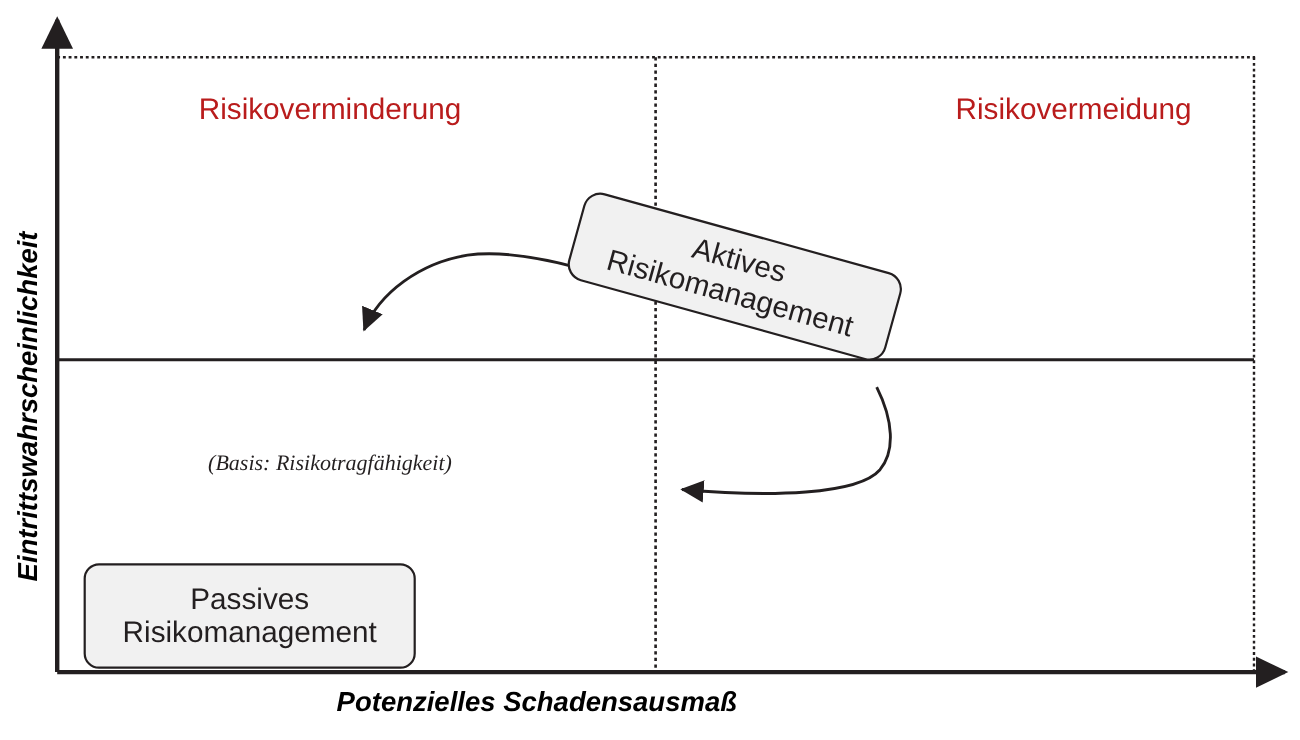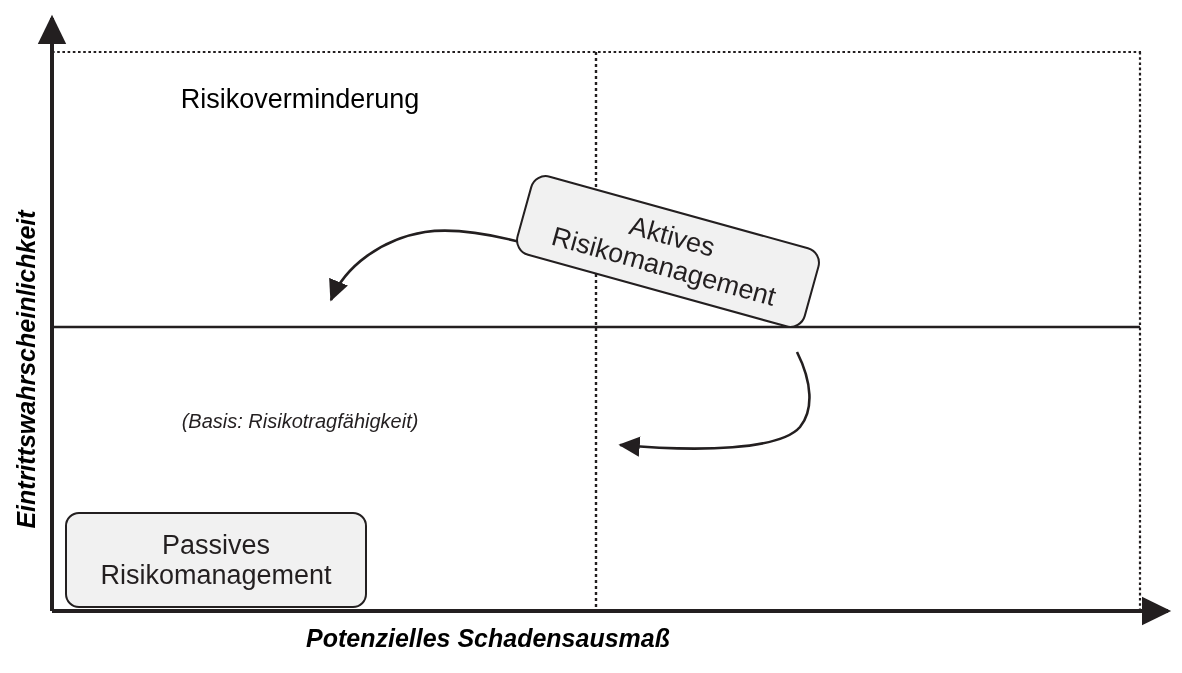--- a/index.html
+++ b/index.html
@@ -21,21 +21,21 @@
   #matrix-svg {
     position: absolute;
     left: 0;
     top: 0;
     width: 1182px;
     height: 673px;
   }
   .q-label {
     position: absolute;
     font-size: 27px;
-    color: #000000;
+    color: #b91c1c;
     white-space: nowrap;
     text-align: center;
     letter-spacing: 0px;
   }
   .q-sub {
     position: absolute;
     font-size: 20px;
     font-style: italic;
     color: #231f20;
     white-space: nowrap;
@@ -53,20 +53,21 @@
   }
   #label-risikoselbstbehalt {
     left: 100px;
     top: 366px;
     width: 400px;
   }
   #label-risikoselbstbehalt-sub {
     left: 100px;
     top: 410px;
     width: 400px;
+    font-family: Liberation Serif, serif;
   }
   #label-risikotransfer {
     left: 772px;
     top: 438px;
     width: 400px;
   }
   .axis-title {
     position: absolute;
     font-size: 25px;
     font-weight: bold;
@@ -98,21 +99,21 @@
     display: flex;
     flex-direction: column;
     align-items: center;
     justify-content: center;
     font-size: 27px;
     line-height: 1.12;
     color: #231f20;
     white-space: nowrap;
   }
   #box-passives {
-    left: 65px;
+    left: 76px;
     top: 512px;
     width: 302px;
     height: 96px;
   }
   #box-aktives {
     left: 518px;
     top: 210px;
     width: 300px;
     height: 83px;
     transform: rotate(15.5deg);
@@ -147,20 +148,21 @@
     <line x1="52" y1="611" x2="52" y2="18" stroke="#231f20" stroke-width="4" marker-end="url(#arrowhead-axis)"></line>
     <line x1="52" y1="611" x2="1168" y2="611" stroke="#231f20" stroke-width="4" marker-end="url(#arrowhead-axis)"></line>
 
     <path d="M 524,243 C 486,233 452,228 425,232 C 382,239 345,266 331,300" fill="none" stroke="#231f20" stroke-width="2.6" marker-end="url(#arrowhead-solid)"></path>
 
     <path d="M 797,352 C 812,382 814,410 800,427 C 780,450 700,452 620,445" fill="none" stroke="#231f20" stroke-width="2.6" marker-end="url(#arrowhead-solid)"></path>
   </svg>
 
   <div class="q-label" id="label-risikoverminderung">Risikoverminderung</div>
 
+  <div class="q-label" id="label-risikovermeidung">Risikovermeidung</div>
 
 
   <div class="q-sub" id="label-risikoselbstbehalt-sub">(Basis: Risikotragfähigkeit)</div>
 
 
   <div class="axis-title" id="axis-x-title">Potenzielles Schadensausmaß</div>
 
   <div class="axis-title" id="axis-y-title">Eintrittswahrscheinlichkeit</div>
 
   <div class="rbox" id="box-aktives">

